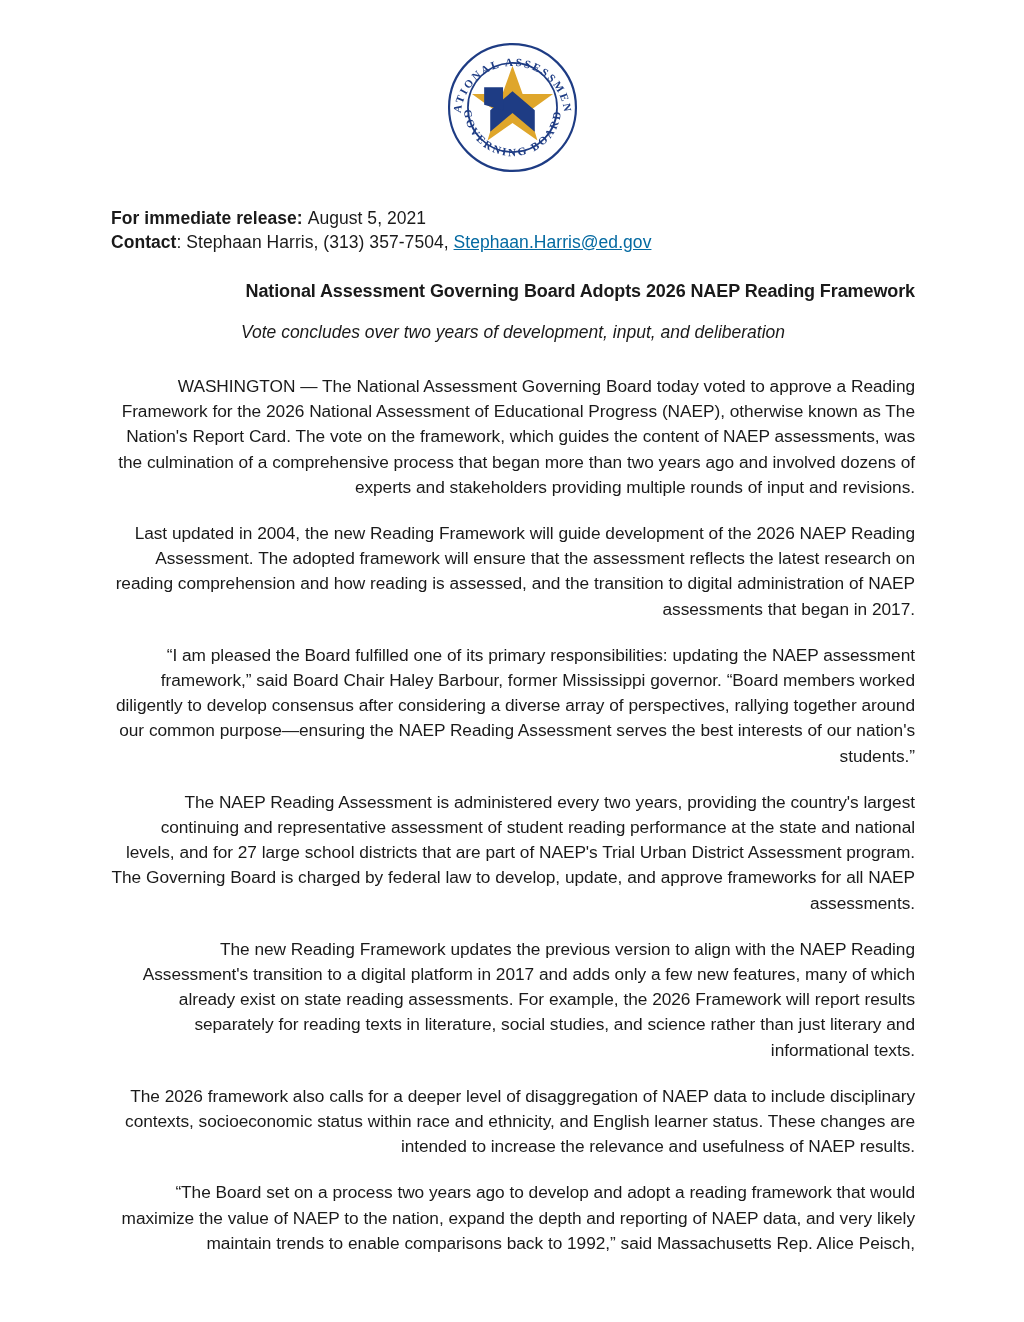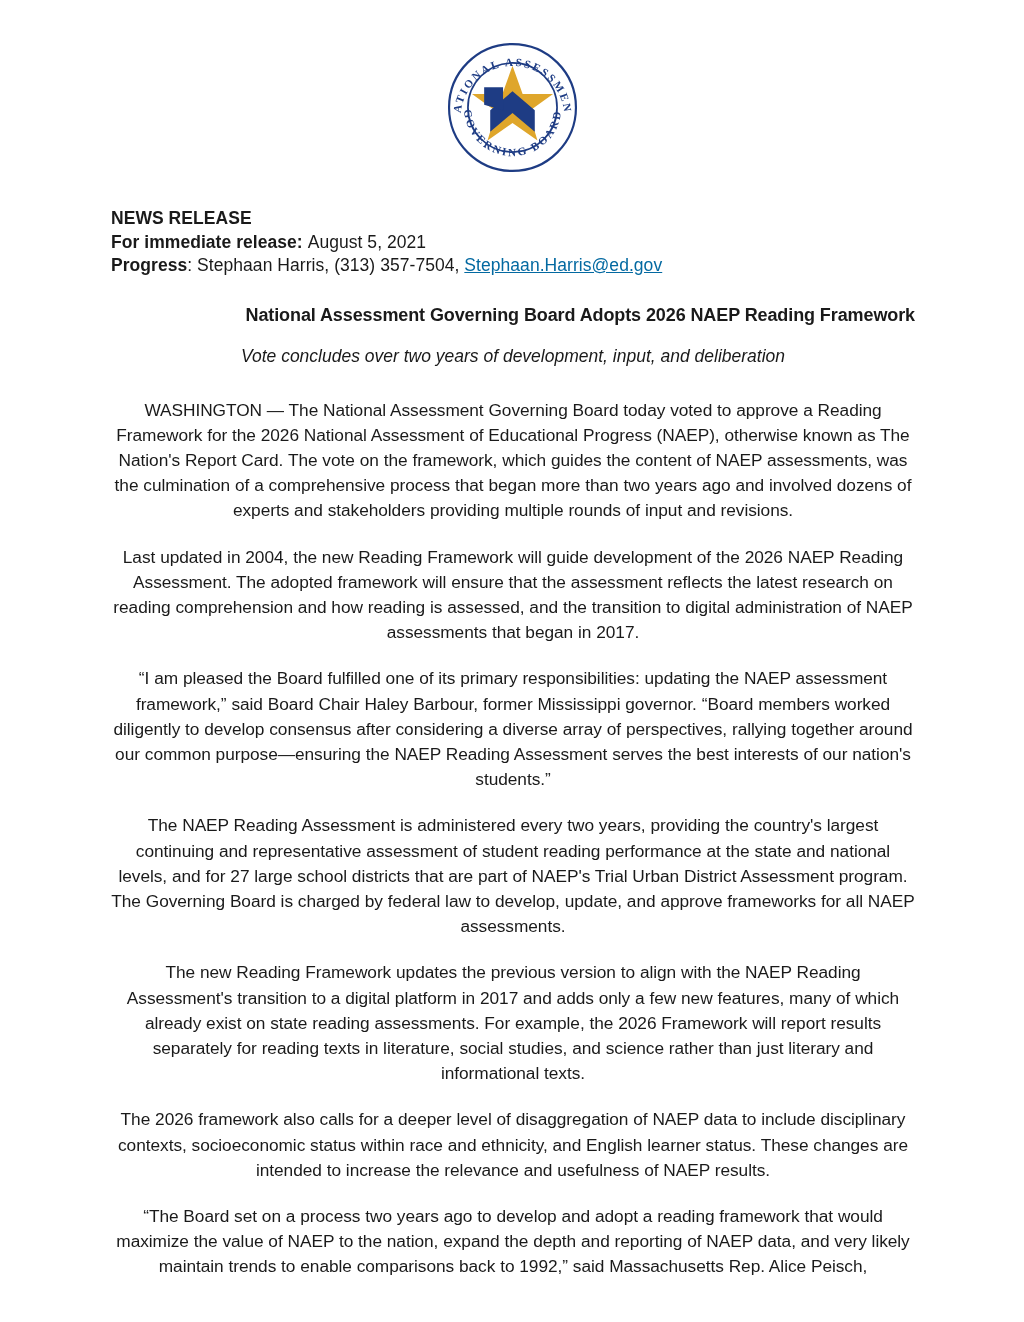--- a/index.html
+++ b/index.html
@@ -86,21 +86,21 @@
     line-height: 24px;
   }
 
   .body-copy {
     margin-top: 30px;
   }
   .body-copy p {
     margin: 0 0 21px 0;
     font-size: 17.3px;
     line-height: 25.2px;
-    text-align: center;
+    text-align: right;
     letter-spacing: -0.05px;
     word-spacing: 0.1px;
   }
   .body-copy p:last-child {
     margin-bottom: 8px;
   }
 </style>
 </head>
 <body>
 
@@ -128,27 +128,24 @@
       <text font-family="Liberation Serif, serif" font-size="16.5" font-weight="bold" fill="#1e3c84" letter-spacing="3.4">
         <textPath href="#arcBottom" startOffset="50%" text-anchor="middle">GOVERNING BOARD</textPath>
       </text>
     </svg>
   </div>
 
   <div class="content">
 
     <div class="release-head">
       <div class="line">
-        <span class="heading-strong">NEWS RELEASE</span>
-      </div>
-      <div class="line">
         <span class="lbl">For immediate release:</span><span>&nbsp;</span><span>August 5, 2021</span>
       </div>
       <div class="line">
-        <span class="lbl">Progress</span><span>: </span><span>Stephaan Harris, (313) 357-7504, </span><a class="mail-link" href="#">Stephaan.Harris@ed.gov</a>
+        <span class="lbl">Contact</span><span>: </span><span>Stephaan Harris, (313) 357-7504, </span><a class="mail-link" href="#">Stephaan.Harris@ed.gov</a>
       </div>
     </div>
 
     <div class="doc-title">National Assessment Governing Board Adopts 2026 NAEP Reading Framework</div>
     <div class="doc-subtitle">Vote concludes over two years of development, input, and deliberation</div>
 
     <div class="body-copy">
       <p>WASHINGTON — The National Assessment Governing Board today voted to approve a Reading Framework for the 2026 National Assessment of Educational Progress (NAEP), otherwise known as The Nation's Report Card. The vote on the framework, which guides the content of NAEP assessments, was the culmination of a comprehensive process that began more than two years ago and involved dozens of experts and stakeholders providing multiple rounds of input and revisions.</p>
       <p>Last updated in 2004, the new Reading Framework will guide development of the 2026 NAEP Reading Assessment. The adopted framework will ensure that the assessment reflects the latest research on reading comprehension and how reading is assessed, and the transition to digital administration of NAEP assessments that began in 2017.</p>
       <p>“I am pleased the Board fulfilled one of its primary responsibilities: updating the NAEP assessment framework,” said Board Chair Haley Barbour, former Mississippi governor. “Board members worked diligently to develop consensus after considering a diverse array of perspectives, rallying together around our common purpose—ensuring the NAEP Reading Assessment serves the best interests of our nation's students.”</p>

